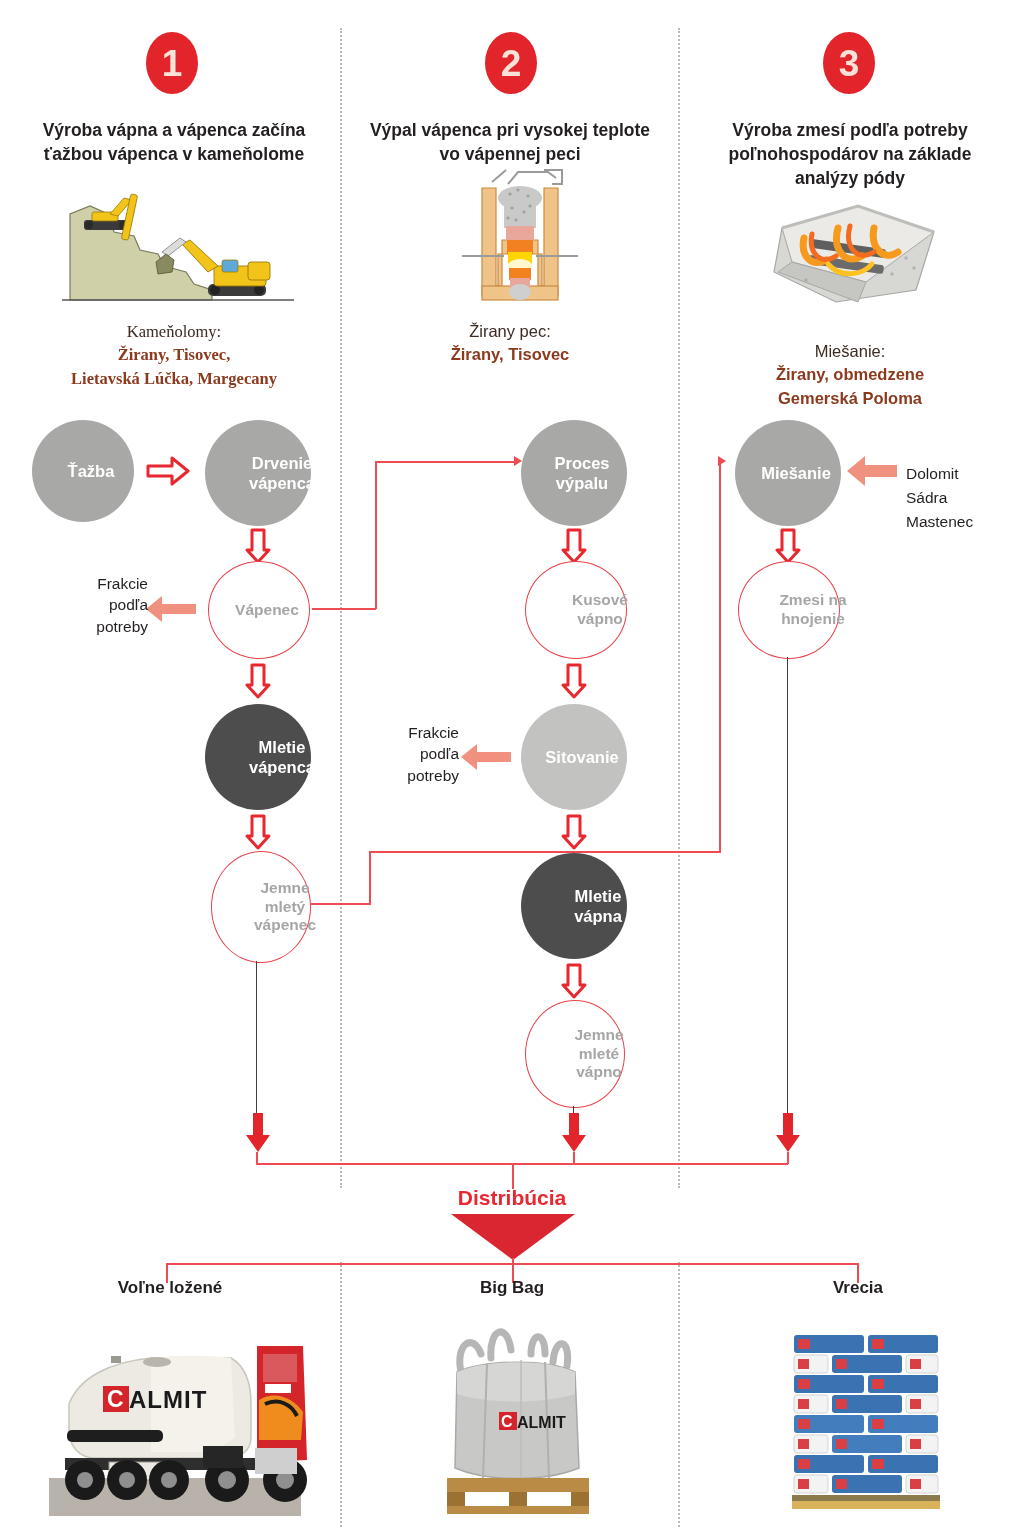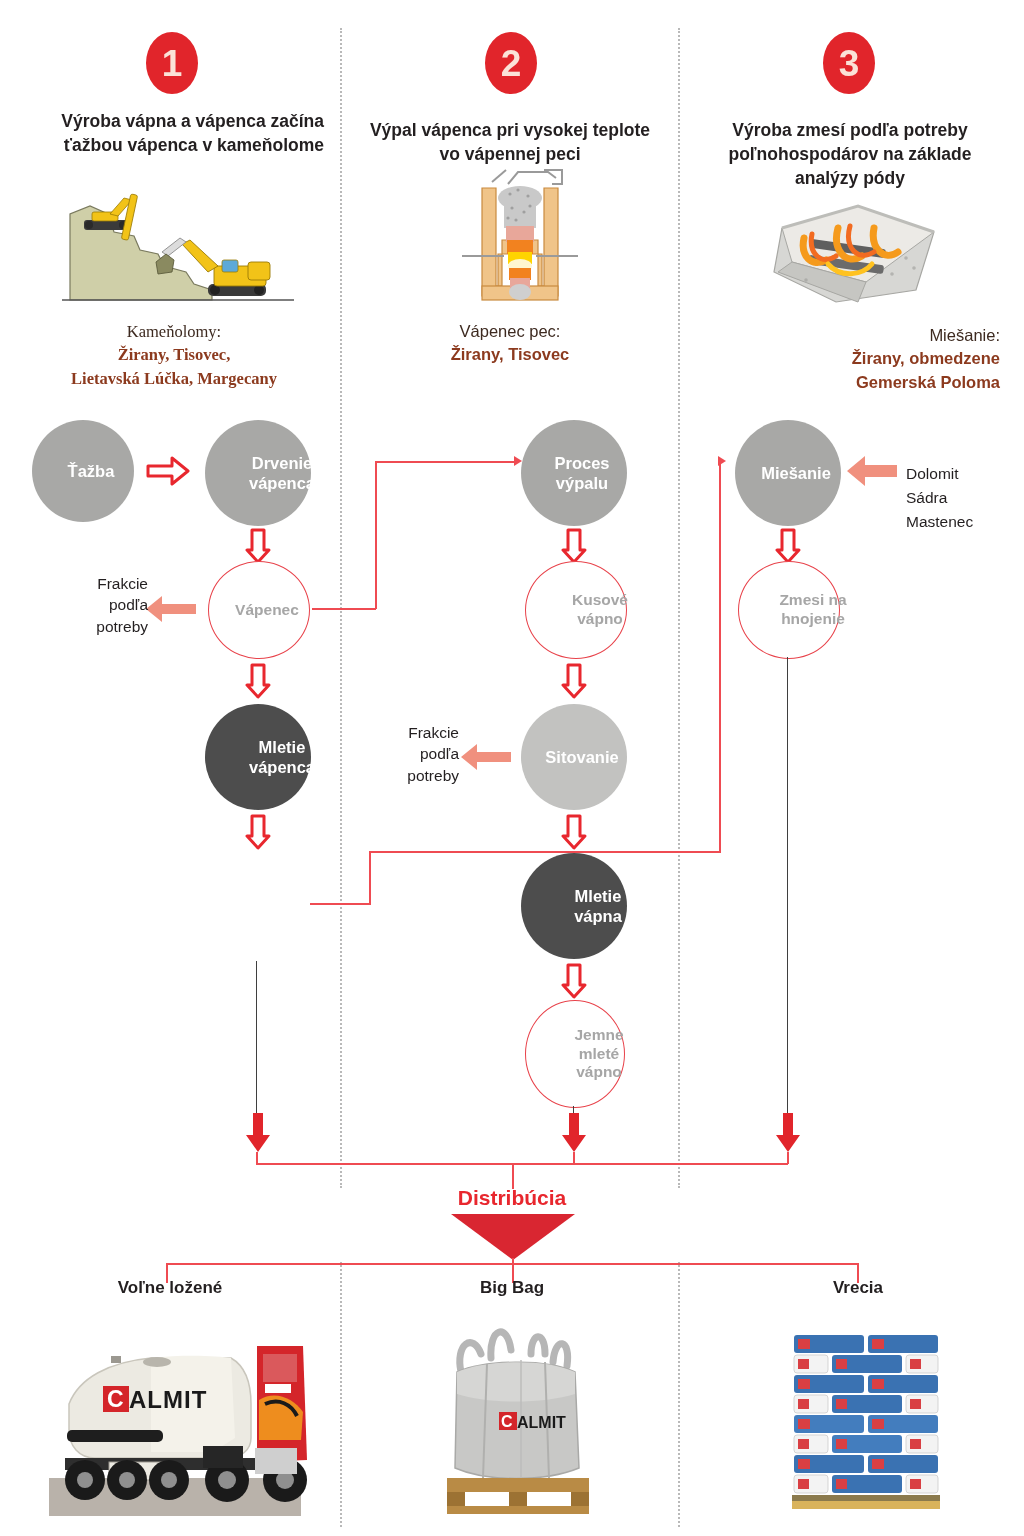--- a/index.html
+++ b/index.html
@@ -75,21 +75,21 @@
 <div class="stage">
 
   <div class="divider" style="left:340px;height:1160px;"></div>
   <div class="divider" style="left:678px;height:1160px;"></div>
   <div class="divider" style="left:340px;top:1262px;height:265px;"></div>
   <div class="divider" style="left:678px;top:1262px;height:265px;"></div>
 
   <div class="badge" style="left:146px;top:32px;">
       <span>1</span>
     </div>
-  <div class="head" style="left:24px;top:109px;width:300px;text-align:right;">Výroba vápna a vápenca začína ťažbou vápenca v kameňolome</div>
+  <div class="head" style="left:24px;top:118px;width:300px;">Výroba vápna a vápenca začína ťažbou vápenca v kameňolome</div>
 
   <div class="illu" style="left:62px;top:192px;width:232px;height:110px;">
     <svg width="232" height="110" viewBox="0 0 232 110">
       <path d="M8 108 L8 22 L28 14 L46 22 L52 40 L72 44 L78 58 L96 62 L102 74 L124 80 L132 92 L150 98 L150 108 Z" fill="#cfcfa8" stroke="#7a7a5e" stroke-width="1.2"></path>
       <line x1="0" y1="108" x2="232" y2="108" stroke="#555" stroke-width="1.4"></line>
 
       <g>
         <rect x="22" y="28" width="44" height="10" rx="3" fill="#3a3a3a"></rect>
         <circle cx="27" cy="33" r="4" fill="#2a2a2a"></circle>
           <circle cx="61" cy="33" r="4" fill="#2a2a2a"></circle>
@@ -152,21 +152,21 @@
       <line x1="10" y1="88" x2="52" y2="88" stroke="#9a9a9a" stroke-width="2"></line>
       <line x1="84" y1="88" x2="126" y2="88" stroke="#9a9a9a" stroke-width="2"></line>
 
       <path d="M56 16 L66 4 L96 4 L104 10" fill="none" stroke="#9a9a9a" stroke-width="2"></path>
       <path d="M92 2 L110 2 L110 16 L100 16" fill="none" stroke="#9a9a9a" stroke-width="2"></path>
       <path d="M40 14 L54 2" fill="none" stroke="#9a9a9a" stroke-width="2"></path>
     </svg>
   </div>
 
   <div class="cap" style="left:360px;top:320px;width:300px;">
-    <div class="c1">Vápenec pec:</div>
+    <div class="c1">Žirany pec:</div>
     <div class="c2">Žirany, Tisovec</div>
   </div>
 
   <div class="badge" style="left:823px;top:32px;">
       <span>3</span>
     </div>
   <div class="head" style="left:700px;top:118px;width:300px;">Výroba zmesí podľa potreby poľnohospodárov na základe analýzy pódy</div>
 
   <div class="illu" style="left:766px;top:198px;width:180px;height:108px;">
     <svg width="180" height="108" viewBox="0 0 180 108">
@@ -193,21 +193,21 @@
       <path d="M16 30 L92 8 L168 34" fill="none" stroke="#bdbdb9" stroke-width="3"></path>
       <g fill="#9e9e9a" opacity="0.6">
         <circle cx="140" cy="60" r="1.8"></circle>
           <circle cx="148" cy="70" r="1.8"></circle>
         <circle cx="126" cy="76" r="1.8"></circle>
           <circle cx="40" cy="82" r="1.8"></circle>
       </g>
     </svg>
   </div>
 
-  <div class="cap" style="left:700px;top:324px;width:300px;text-align:right;">
+  <div class="cap" style="left:700px;top:340px;width:300px;">
     <div class="c1">Miešanie:</div>
     <div class="c2">Žirany, obmedzene</div>
     <div class="c2">Gemerská Poloma</div>
   </div>
 
   <div class="hline" style="left:312px;top:608px;width:64px;"></div>
   <div class="vline" style="left:375px;top:461px;height:148px;"></div>
   <div class="hline" style="left:375px;top:461px;width:140px;"></div>
   <div class="ah-r" style="left:514px;top:456px;"></div>
 
@@ -335,20 +335,25 @@
     <svg width="26" height="36" viewBox="0 0 26 36">
         <path d="M7 2 L19 2 L19 22 L24 22 L13 34 L2 22 L7 22 Z" fill="#ffffff" stroke="#e8272e" stroke-width="3" stroke-linejoin="round"></path>
       </svg>
   </div>
   <div class="barrow" style="left:561px;top:814px;">
     <svg width="26" height="36" viewBox="0 0 26 36">
         <path d="M7 2 L19 2 L19 22 L24 22 L13 34 L2 22 L7 22 Z" fill="#ffffff" stroke="#e8272e" stroke-width="3" stroke-linejoin="round"></path>
       </svg>
   </div>
 
+  <div class="node n-ring" style="left:211px;top:851px;width:98px;height:110px;">
+    <span>
+        <span>Jemne mletý vápenec</span>
+      </span>
+  </div>
 
   <div class="node n-dark" style="left:521px;top:853px;width:106px;height:106px;">
     <span>
         <span>Mletie vápna</span>
       </span>
   </div>
 
   <div class="barrow" style="left:561px;top:963px;">
     <svg width="26" height="36" viewBox="0 0 26 36">
         <path d="M7 2 L19 2 L19 22 L24 22 L13 34 L2 22 L7 22 Z" fill="#ffffff" stroke="#e8272e" stroke-width="3" stroke-linejoin="round"></path>

